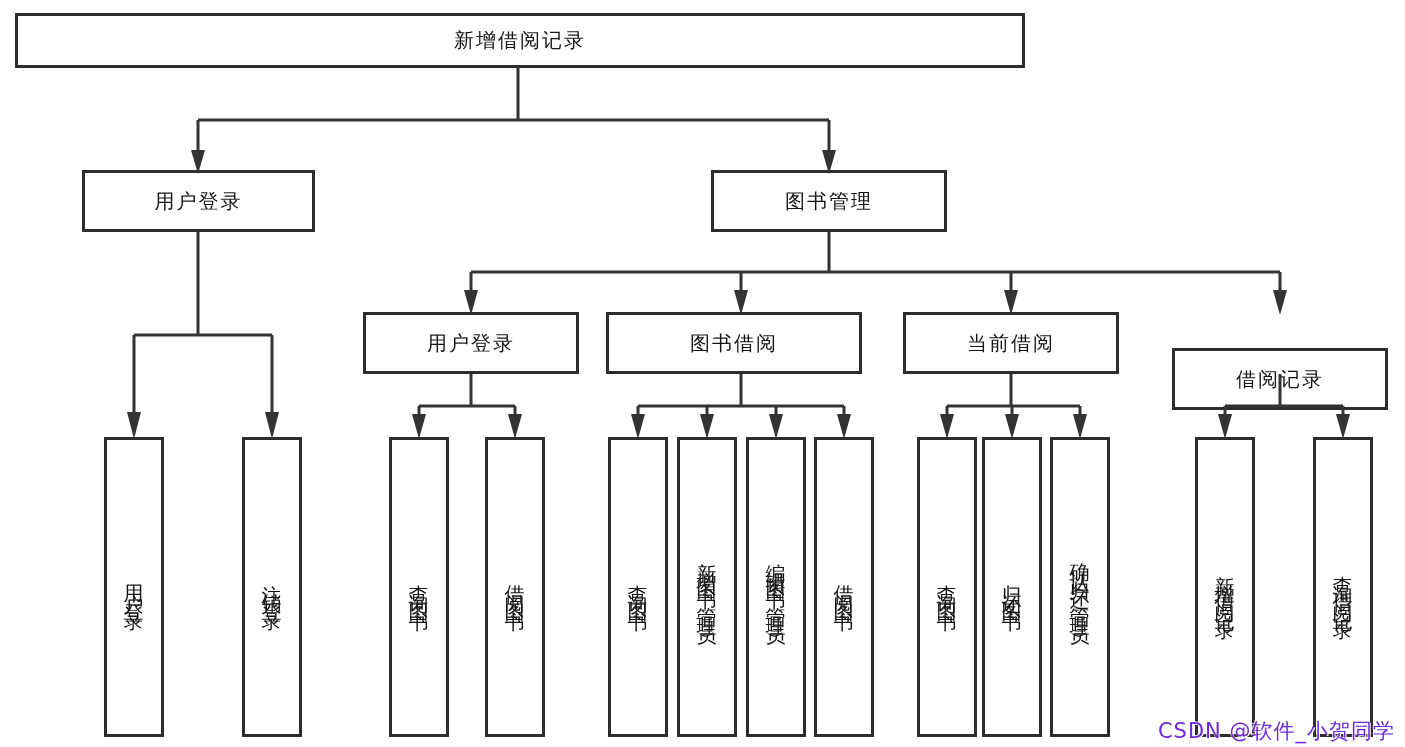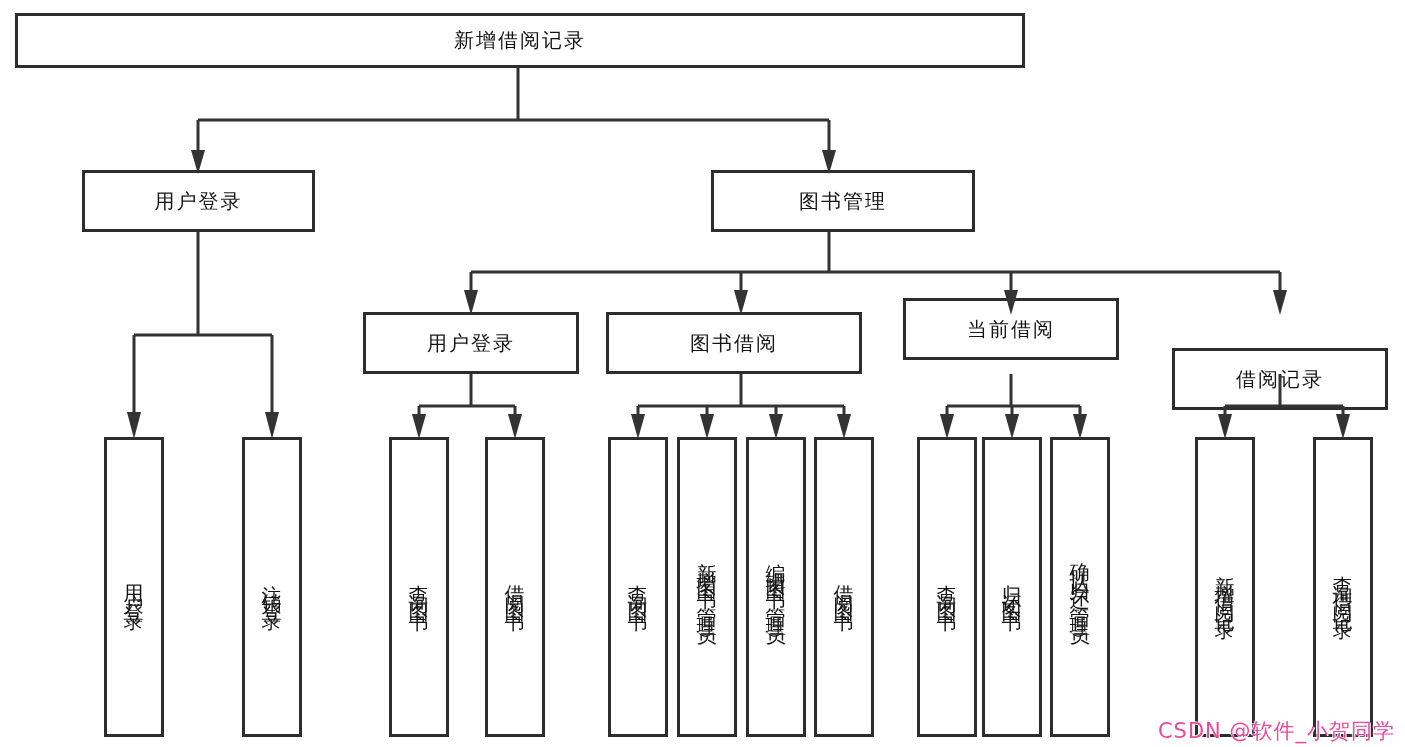--- a/index.html
+++ b/index.html
@@ -52,21 +52,21 @@
   }
   #connectors polygon {
     fill: #333333;
     stroke: none;
   }
   .watermark {
     position: absolute;
     right: 10px;
     bottom: 2px;
     font-size: 21px;
-    color: #ec4899;
+    color: #6d28d9;
     letter-spacing: 1px;
     z-index: 4;
     text-shadow: 1px 1px 0 #ffffff, -1px -1px 0 rgba(255,255,255,0.8);
     white-space: nowrap;
     text-align: center;
   }
 </style>
 </head>
 <body>
 
@@ -122,31 +122,31 @@
     </g>
   </svg>
 
   <div class="box" style="left:15px; top:13px; width:1010px; height:55px;">
     <span class="hlabel">新增借阅记录</span>
   </div>
 
   <div class="box" style="left:82px; top:170px; width:233px; height:62px;">
     <span class="hlabel">用户登录</span>
   </div>
-  <div class="box" style="left:711px; top:170px; width:264px; height:62px;">
+  <div class="box" style="left:711px; top:170px; width:236px; height:62px;">
     <span class="hlabel">图书管理</span>
   </div>
 
   <div class="box" style="left:363px; top:312px; width:216px; height:62px;">
     <span class="hlabel">用户登录</span>
   </div>
   <div class="box" style="left:606px; top:312px; width:256px; height:62px;text-align:center;">
     <span class="hlabel">图书借阅</span>
   </div>
-  <div class="box" style="left:903px; top:298px; width:216px; height:62px;">
+  <div class="box" style="left:903px; top:312px; width:216px; height:62px;">
     <span class="hlabel">当前借阅</span>
   </div>
   <div class="box" style="left:1172px; top:312px; width:216px; height:62px;margin-top:36px;">
     <span class="hlabel">借阅记录</span>
   </div>
 
   <div class="box" style="left:104px; top:437px; width:60px; height:300px;">
     <span class="vtext">用户登录</span>
   </div>
   <div class="box" style="left:242px; top:437px; width:60px; height:300px;">

